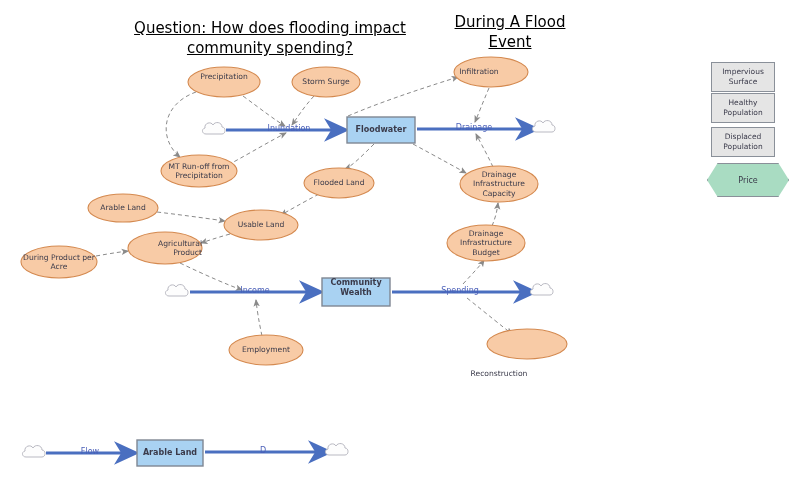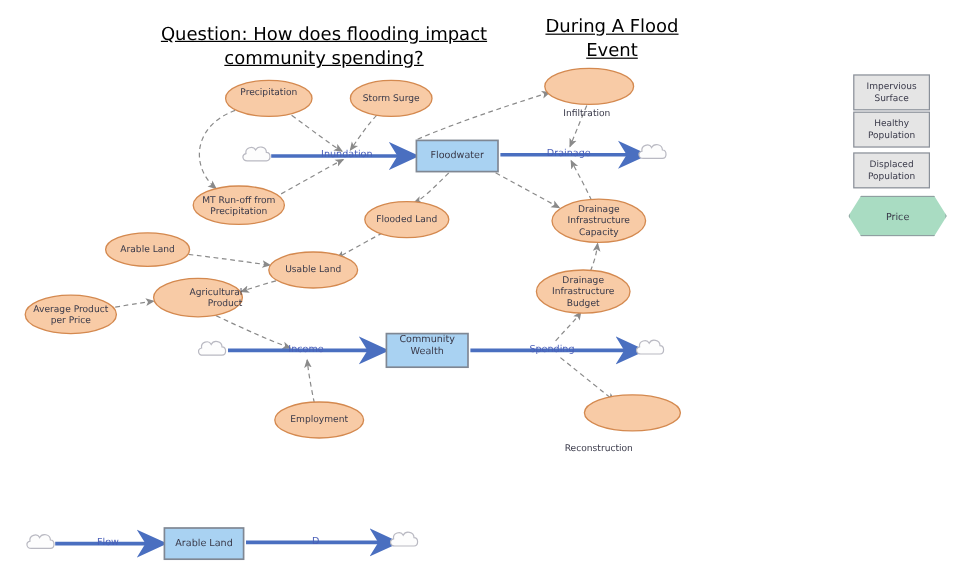--- a/index.html
+++ b/index.html
@@ -39,21 +39,21 @@
     display:flex;align-items:center;justify-content:center;
     pointer-events:none;
   }
   .flow-lbl{
     position:absolute;text-align:center;
     font-size:8px;color:#4a5fb8;
   }
   .stock-lbl{
     position:absolute;text-align:center;
     font-size:8px;line-height:10px;color:#3a3a4a;
-    display:flex;align-items:center;justify-content:center;
+    display:flex;align-items:center;justify-content:center;font-weight:bold;
   }
 </style>
 </head>
 <body>
 
 <div class="ttl" id="title-question">Question: How does flooding impact community spending?</div>
 <div class="ttl" id="title-during">During A Flood Event</div>
 
 <svg id="canvas" viewBox="0 0 800 480">
   <defs>
@@ -122,29 +122,29 @@
 
   <g fill="#a9d2f2" stroke="#7f8793" stroke-width="1.4">
     <rect x="347" y="117" width="68" height="26"></rect>
     <rect x="322" y="278" width="68" height="28"></rect>
     <rect x="137" y="440" width="66" height="26"></rect>
   </g>
 </svg>
 
 <div class="node-lbl" style="left:188px;top:67px;width:72px;height:19px;">Precipitation</div>
 <div class="node-lbl" style="left:292px;top:67px;width:68px;height:30px;">Storm Surge</div>
-<div class="node-lbl" style="left:452px;top:57px;width:74px;height:30px;margin-top:23px;">Infiltration</div>
+<div class="node-lbl" style="left:442px;top:57px;width:74px;height:30px;">Infiltration</div>
 <div class="node-lbl" style="left:161px;top:155px;width:76px;height:32px;">MT Run-off from Precipitation</div>
 <div class="node-lbl" style="left:304px;top:168px;width:70px;height:30px;">Flooded Land</div>
 <div class="node-lbl" style="left:460px;top:166px;width:78px;height:36px;">Drainage Infrastructure Capacity</div>
 <div class="node-lbl" style="left:88px;top:194px;width:70px;height:28px;">Arable Land</div>
 <div class="node-lbl" style="left:224px;top:210px;width:74px;height:30px;">Usable Land</div>
 <div class="node-lbl" style="left:128px;top:232px;width:74px;height:32px;text-align:right;">Agricultural Product</div>
 <div class="node-lbl" style="left:447px;top:225px;width:78px;height:36px;">Drainage Infrastructure Budget</div>
-<div class="node-lbl" style="left:21px;top:246px;width:76px;height:32px;">Average Product per Price</div>
+<div class="node-lbl" style="left:21px;top:246px;width:76px;height:32px;">During Product per Acre</div>
 <div class="node-lbl" style="left:229px;top:335px;width:74px;height:30px;">Employment</div>
 <div class="node-lbl" style="left:459px;top:329px;width:80px;height:42px;margin-top:24px;">Reconstruction</div>
 
 <div class="stock-lbl" style="left:347px;top:117px;width:68px;height:26px;">Floodwater</div>
 <div class="stock-lbl" style="left:322px;top:274px;width:68px;height:28px;">Community Wealth</div>
 <div class="stock-lbl" style="left:137px;top:440px;width:66px;height:26px;">Arable Land</div>
 
 <div class="flow-lbl" style="left:254px;top:124px;width:70px;">Inundation</div>
 <div class="flow-lbl" style="left:444px;top:123px;width:60px;">Drainage</div>
 <div class="flow-lbl" style="left:227px;top:286px;width:56px;">Income</div>

